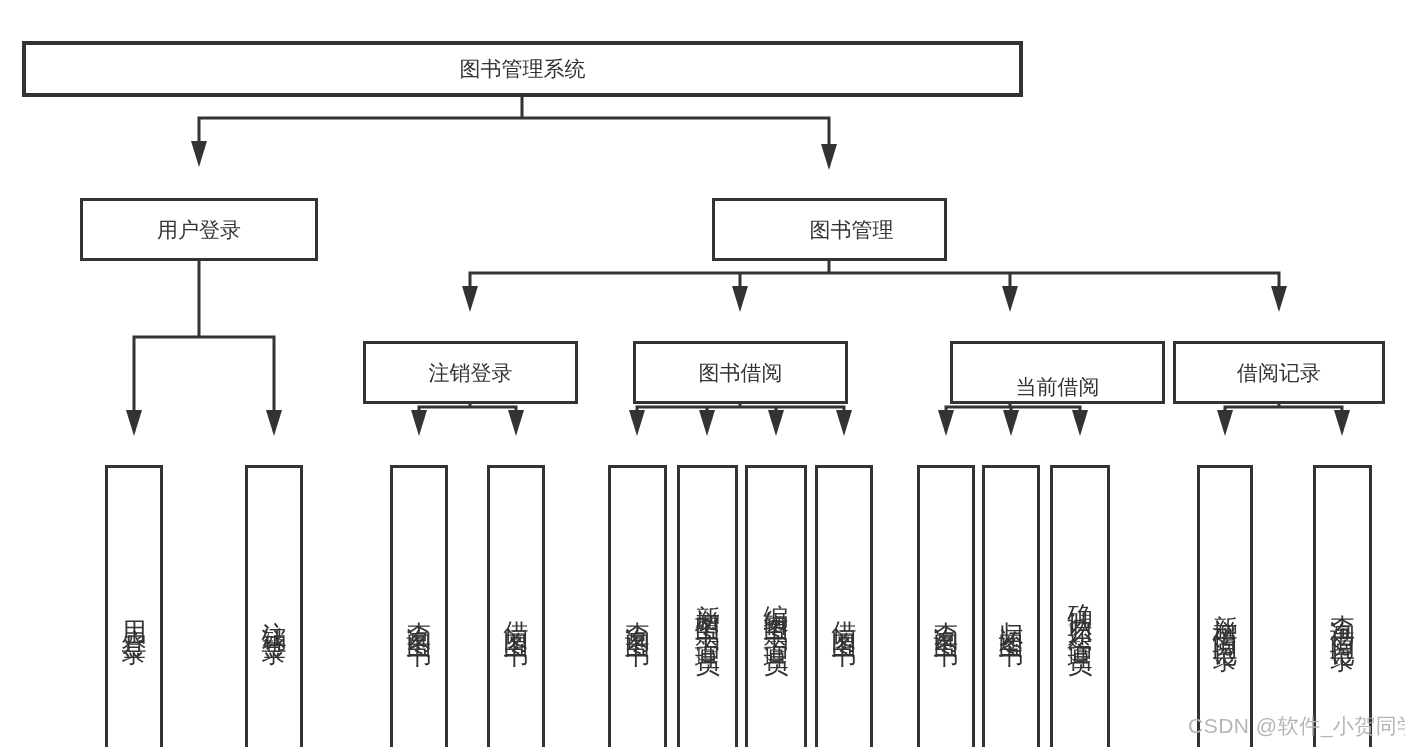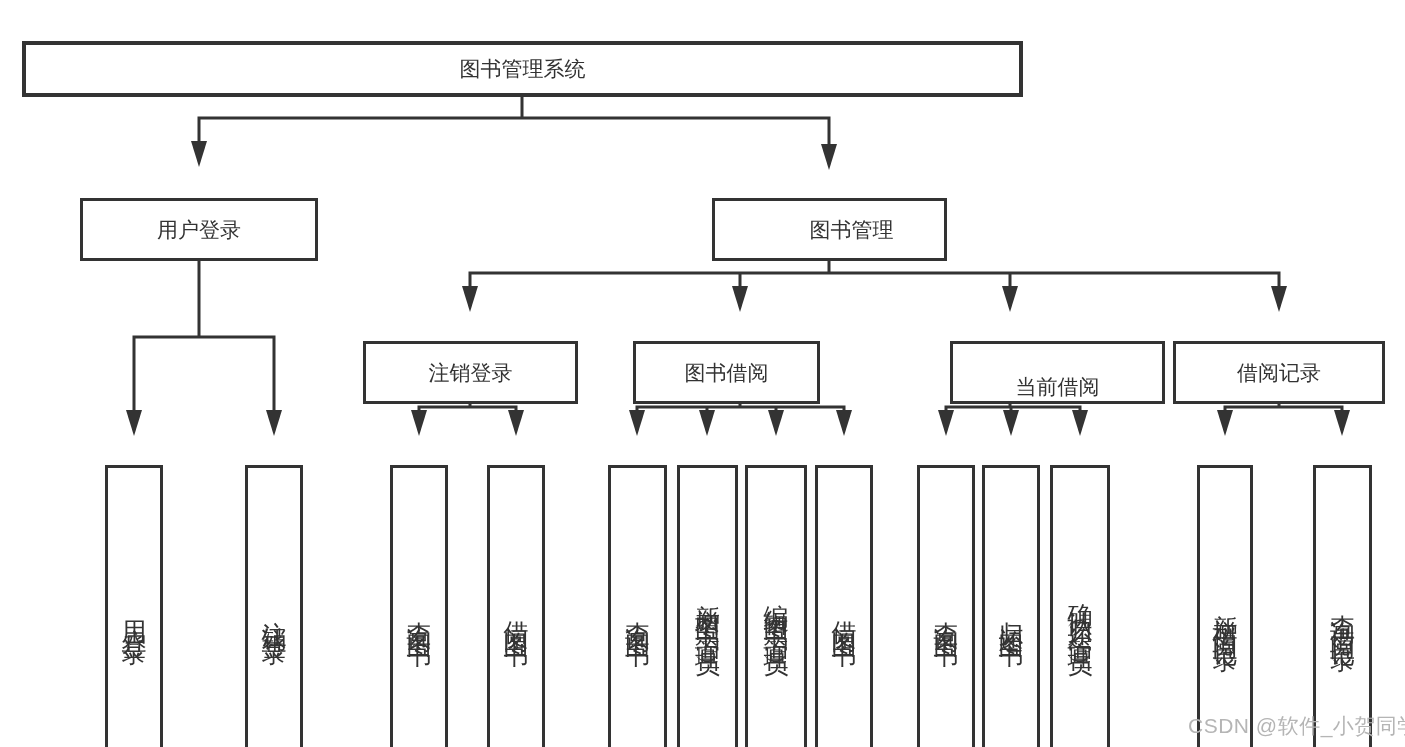--- a/index.html
+++ b/index.html
@@ -32,21 +32,21 @@
   .root-box {
     left: 22px; top: 13px; width: 1001px; height: 56px;
     border-width: 4px;
     font-size: 21px;
   }
   .l2 { top: 170px; height: 63px; font-size: 21px; }
   .l2-a { left: 80px;  width: 238px; }
   .l2-b { left: 712px; width: 235px; padding-left: 44px; }
   .l3 { top: 313px; height: 63px; font-size: 21px; }
   .l3-a { left: 363px;  width: 215px; }
-  .l3-b { left: 633px;  width: 187px; }
+  .l3-b { left: 633px;  width: 215px; }
   .l3-c { left: 950px;  width: 215px; align-items: flex-end; }
   .l3-d { left: 1173px; width: 212px; }
   .leaf { top: 437px; height: 300px; }
   .vtext {
     writing-mode: vertical-rl;
     text-orientation: mixed;
     font-size: 25px;
     letter-spacing: 7px;
     line-height: 1;
     color: #333333;

